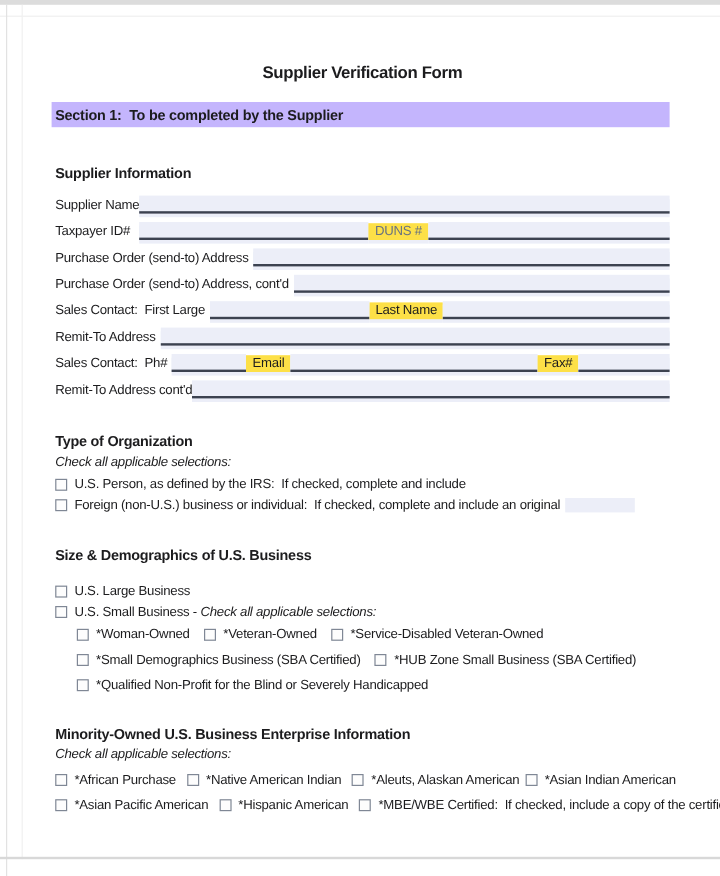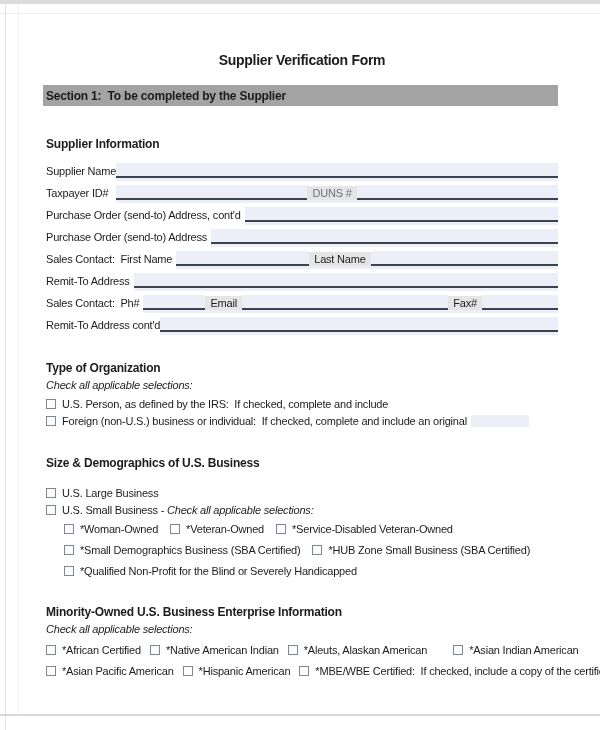--- a/index.html
+++ b/index.html
@@ -24,21 +24,21 @@
   .title{
     margin-top:52px;
     text-align:center;
     font-size:14px;font-weight:bold;
     letter-spacing:-0.3px;
   }
   .section-bar{
     margin-top:17px;
     margin-left:-3px;
     width:515px;
-    background:#a3a3a3;
+    background:#c4b5fd;
     height:21px;
     display:flex;align-items:center;
     padding-left:3px;
     box-sizing:border-box;
     font-size:12px;font-weight:bold;
     white-space:pre;
   }
   .subheading{
     font-size:12px;font-weight:bold;
     white-space:pre;
@@ -60,21 +60,21 @@
     height:13px;
     background:#eceef8;
     border-bottom:2px solid #3c4250;
     box-shadow:0 3px 0 #eceef8;
     margin-bottom:1px;
   }
   .fill.fixed{flex:0 0 auto;}
   .gap4{margin-left:4px;} .gap8{margin-left:8px;}
   .mid-lbl{
     white-space:pre;line-height:14px;
-    background:#e5e5e5;
+    background:#fde047;
     padding:0 5px;
     margin-bottom:1px;
     box-shadow:0 3px 0 #eceef8;
   }
   .duns{color:#6a7380;}
 
   .instruction{
     font-style:italic;
     font-size:11px;
     margin-top:4px;
@@ -128,29 +128,29 @@
       <span class="lbl">Supplier Name</span>
       <span class="fill"></span>
     </div>
     <div class="frow">
       <span class="lbl">Taxpayer ID#</span>
       <span class="fill fixed gap8" style="width:191px"></span>
       <span class="mid-lbl duns">DUNS #</span>
       <span class="fill"></span>
     </div>
     <div class="frow">
+      <span class="lbl">Purchase Order (send-to) Address</span>
+      <span class="fill gap4"></span>
+    </div>
+    <div class="frow">
       <span class="lbl">Purchase Order (send-to) Address, cont'd</span>
       <span class="fill gap4"></span>
     </div>
     <div class="frow">
-      <span class="lbl">Purchase Order (send-to) Address</span>
-      <span class="fill gap4"></span>
-    </div>
-    <div class="frow">
-      <span class="lbl">Sales Contact:  First Name</span>
+      <span class="lbl">Sales Contact:  First Large</span>
       <span class="fill fixed gap4" style="width:133px"></span>
       <span class="mid-lbl">Last Name</span>
       <span class="fill"></span>
     </div>
     <div class="frow">
       <span class="lbl">Remit-To Address</span>
       <span class="fill gap4"></span>
     </div>
     <div class="frow">
       <span class="lbl">Sales Contact:  Ph#</span>
@@ -202,23 +202,23 @@
     </div>
     <div class="opt-row tall indent">
       <span class="opt"><span class="cb"></span><span>*Qualified Non-Profit for the Blind or Severely Handicapped</span></span>
     </div>
   </div>
 
   <div class="subheading h-minority">Minority-Owned U.S. Business Enterprise Information</div>
   <div class="instruction">Check all applicable selections:</div>
   <div class="opts">
     <div class="opt-row tall">
-      <span class="opt" style="margin-right:9px"><span class="cb"></span><span>*African Certified</span></span>
+      <span class="opt" style="margin-right:9px"><span class="cb"></span><span>*African Purchase</span></span>
       <span class="opt" style="margin-right:9px"><span class="cb"></span><span>*Native American Indian</span></span>
-      <span class="opt" style="margin-right:26px"><span class="cb"></span><span>*Aleuts, Alaskan American</span></span>
+      <span class="opt" style="margin-right:5px"><span class="cb"></span><span>*Aleuts, Alaskan American</span></span>
       <span class="opt" style="margin-right:0"><span class="cb"></span><span>*Asian Indian American</span></span>
     </div>
     <div class="opt-row tall">
       <span class="opt" style="margin-right:9px"><span class="cb"></span><span>*Asian Pacific American</span></span>
       <span class="opt" style="margin-right:9px"><span class="cb"></span><span>*Hispanic American</span></span>
       <span class="opt" style="margin-right:0"><span class="cb"></span><span>*MBE/WBE Certified:  If checked, include a copy of the certificate.</span></span>
     </div>
   </div>
 
 </div>

